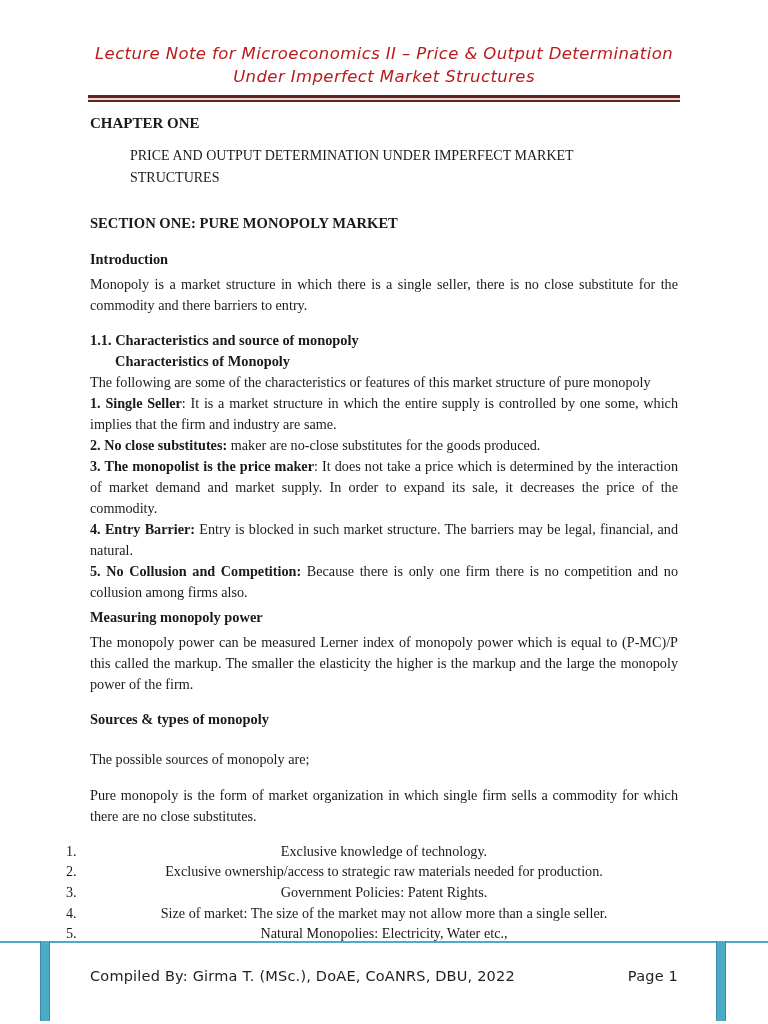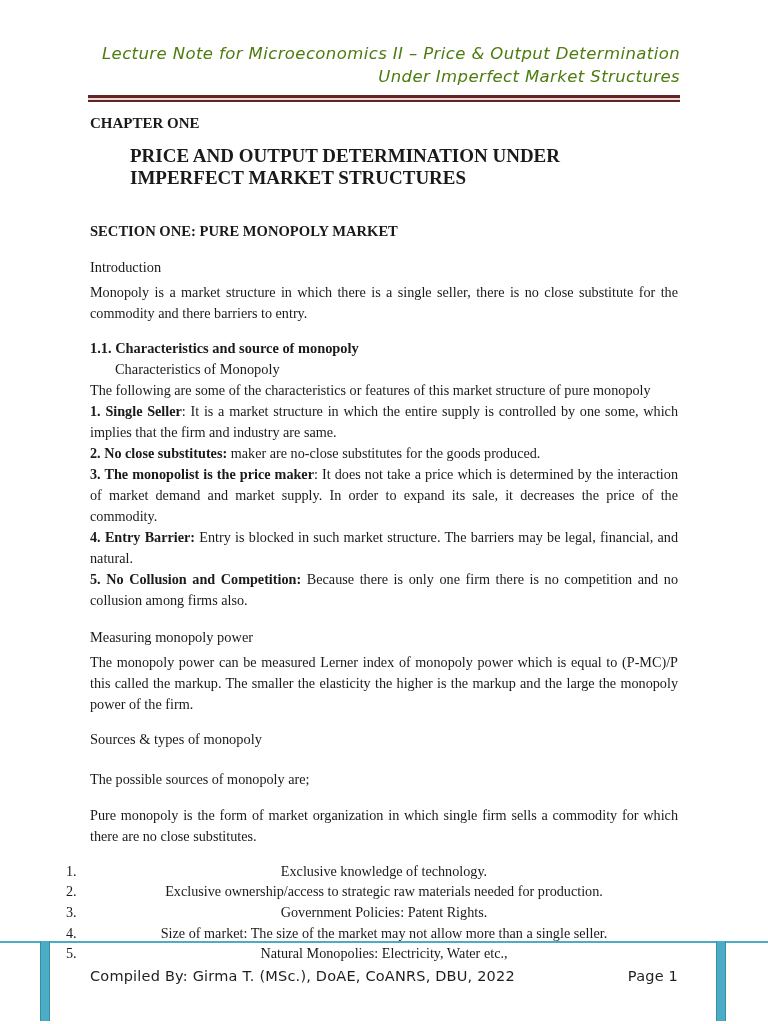--- a/index.html
+++ b/index.html
@@ -7,46 +7,46 @@
     width:768px;height:1024px;
     background:#ffffff;
     position:relative;
     font-family:"Liberation Serif", serif;
     color:#1a1a1a;
     overflow:hidden;
   }
   
   .doc-header{
     position:absolute;top:42px;left:88px;width:592px;
-    text-align:right;
+    text-align:center;
     font-family:"DejaVu Sans", sans-serif;
     font-style:italic;
     font-size:16.5px;
     line-height:23px;
     letter-spacing:0.4px;
-    color:#4d7c0f;
+    color:#b91c1c;
   }
   .header-rule{
     position:absolute;top:95px;left:88px;width:592px;
     height:2px;
     border-top:3px solid #632423;
     border-bottom:2px solid #632423;
     background:#e9d6d6;
   }
   
   .content{
     position:absolute;top:113px;left:90px;width:588px;
     font-size:14.2px;line-height:21px;
   }
   .center{text-align:left;}
   .bold{font-weight:bold;}
   .chapter-label{font-size:15px;font-weight:bold;margin:0 0 0 0;}
-  .doc-title{font-size:19px;font-weight:bold;line-height:22px;margin:11px 40px 0 40px;}
-  .section-heading{font-size:14.6px;font-weight:bold;margin-top:32px;text-align:left;}
-  .sub-heading{font-size:14.4px;font-weight:normal;margin-top:13px;}
+  .doc-title{font-size:14px;font-weight:normal;line-height:22px;margin:11px 40px 0 40px;}
+  .section-heading{font-size:14.6px;font-weight:bold;margin-top:24px;text-align:left;}
+  .sub-heading{font-size:14.4px;font-weight:bold;margin-top:13px;}
   .para{text-align:justify;margin-top:4px;}
   .tight{margin-top:0;}
   .indented{padding-left:25px;}
   .num-heading{font-size:14.4px;font-weight:bold;margin-top:14px;}
   .char-items p{margin:0;text-align:justify;}
   .src-list{margin:0 0 0 -24px;padding:0;}
   .src-list .row{display:flex;list-style:none;line-height:20.6px;}
   .src-list .num{width:24px;flex:0 0 24px;}
   .src-list .txt{flex:1;text-align:center;}
   
@@ -92,21 +92,21 @@
 
   <div class="char-items">
     <p> The following are some of the characteristics or features of this market structure of pure monopoly</p>
     <p><span class="bold">1. Single Seller</span><span>:  It is a market structure in which the entire supply is controlled by one some, which implies that the firm and industry are same.</span></p>
     <p><span class="bold">2. No close substitutes:</span><span> maker are no-close substitutes for the goods produced.</span></p>
     <p><span class="bold">3. The monopolist is the price maker</span><span>:  It does not take a price which is determined by the interaction of market demand and market supply.  In order to expand its sale, it decreases the price of the commodity.</span></p>
     <p><span class="bold">4. Entry Barrier:</span><span>  Entry is blocked in such market structure.  The barriers may be legal, financial, and natural.</span></p>
     <p><span class="bold">5. No Collusion and Competition:</span><span>  Because there is only one firm there is no competition and no collusion among firms also.</span></p>
   </div>
 
-  <div class="sub-heading" style="margin-top:16px;">Measuring monopoly power</div>
+  <div class="sub-heading" style="margin-top:4px;">Measuring monopoly power</div>
   <p class="para">The monopoly power can be measured Lerner index of monopoly power which is equal to (P-MC)/P this called the markup. The smaller the elasticity the higher is the markup and the large the monopoly power of the firm.</p>
 
   <div class="sub-heading" style="margin-top:0;">Sources &amp; types of monopoly</div>
   <p class="para" style="margin-top:19px;">The possible sources of monopoly are;</p>
 
   <p class="para tight">Pure monopoly is the form of market organization in which single firm sells a commodity for which there are no close substitutes.</p>
 
   <div class="src-list">
     <div class="row">
         <span class="num">1.</span>

